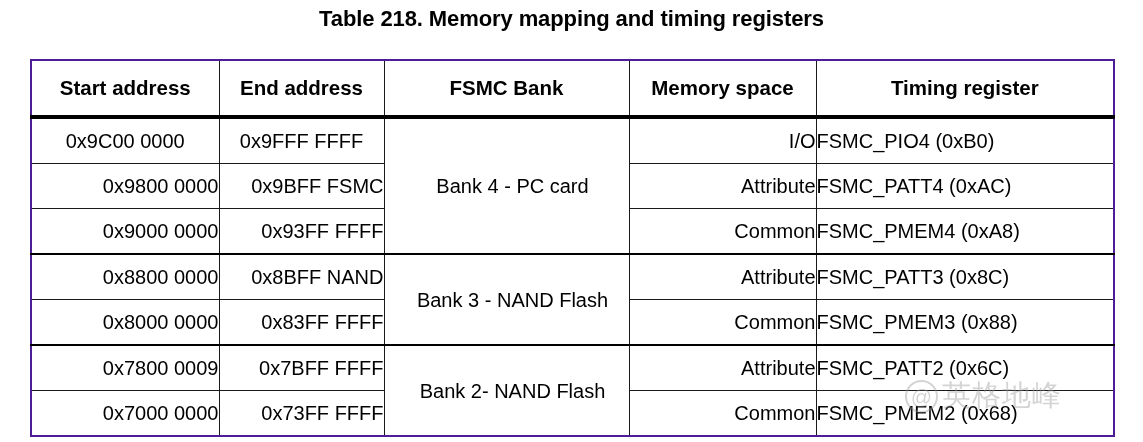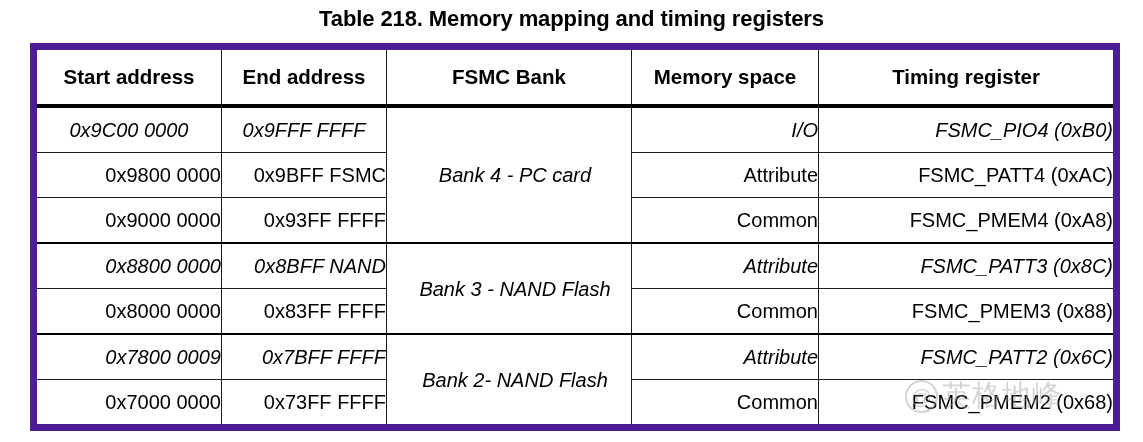--- a/index.html
+++ b/index.html
@@ -40,21 +40,22 @@
     position: absolute;
     left: 30px;
     top: 43px;
     width: 1083px;
   }
 
   table.reg-table {
     border-collapse: collapse;
     table-layout: fixed;
     width: 1083px;
-    border: 7px solid #4c1d95;
+    border: 2px solid #4c1d95;
+    margin-top: 16px;
   }
 
   table.reg-table col.c-start { width: 188px; }
   table.reg-table col.c-end   { width: 165px; }
   table.reg-table col.c-bank  { width: 245px; }
   table.reg-table col.c-space { width: 187px; }
   table.reg-table col.c-timing{ width: 298px; }
 
   table.reg-table th,
   table.reg-table td {
@@ -77,24 +78,24 @@
 
   table.reg-table tbody td {
     height: 44px;
   }
 
   .cell-addr-first { text-align: center; }
   .cell-addr       { text-align: right; padding-left: 12px !important; }
   .cell-bank       { text-align: center; padding-left: 12px !important; font-size: 20px; }
   .cell-space      { text-align: right; padding-left: 9px !important; }
   .cell-space-io   { text-align: right; }
-  .cell-timing     { text-align: right; }
-
-  
-  tr.bank-start td { border-top: 2px solid #000; font-style: italic; }
+  .cell-timing     { text-align: left; }
+
+  
+  tr.bank-start td { border-top: 2px solid #000; }
   td.bank-cell { border-left: 2px solid #000; border-right: 2px solid #000; }
 
   
   .watermark {
     position: absolute;
     left: 905px;
     top: 370px;
     width: 230px;
     height: 52px;
     pointer-events: none;

